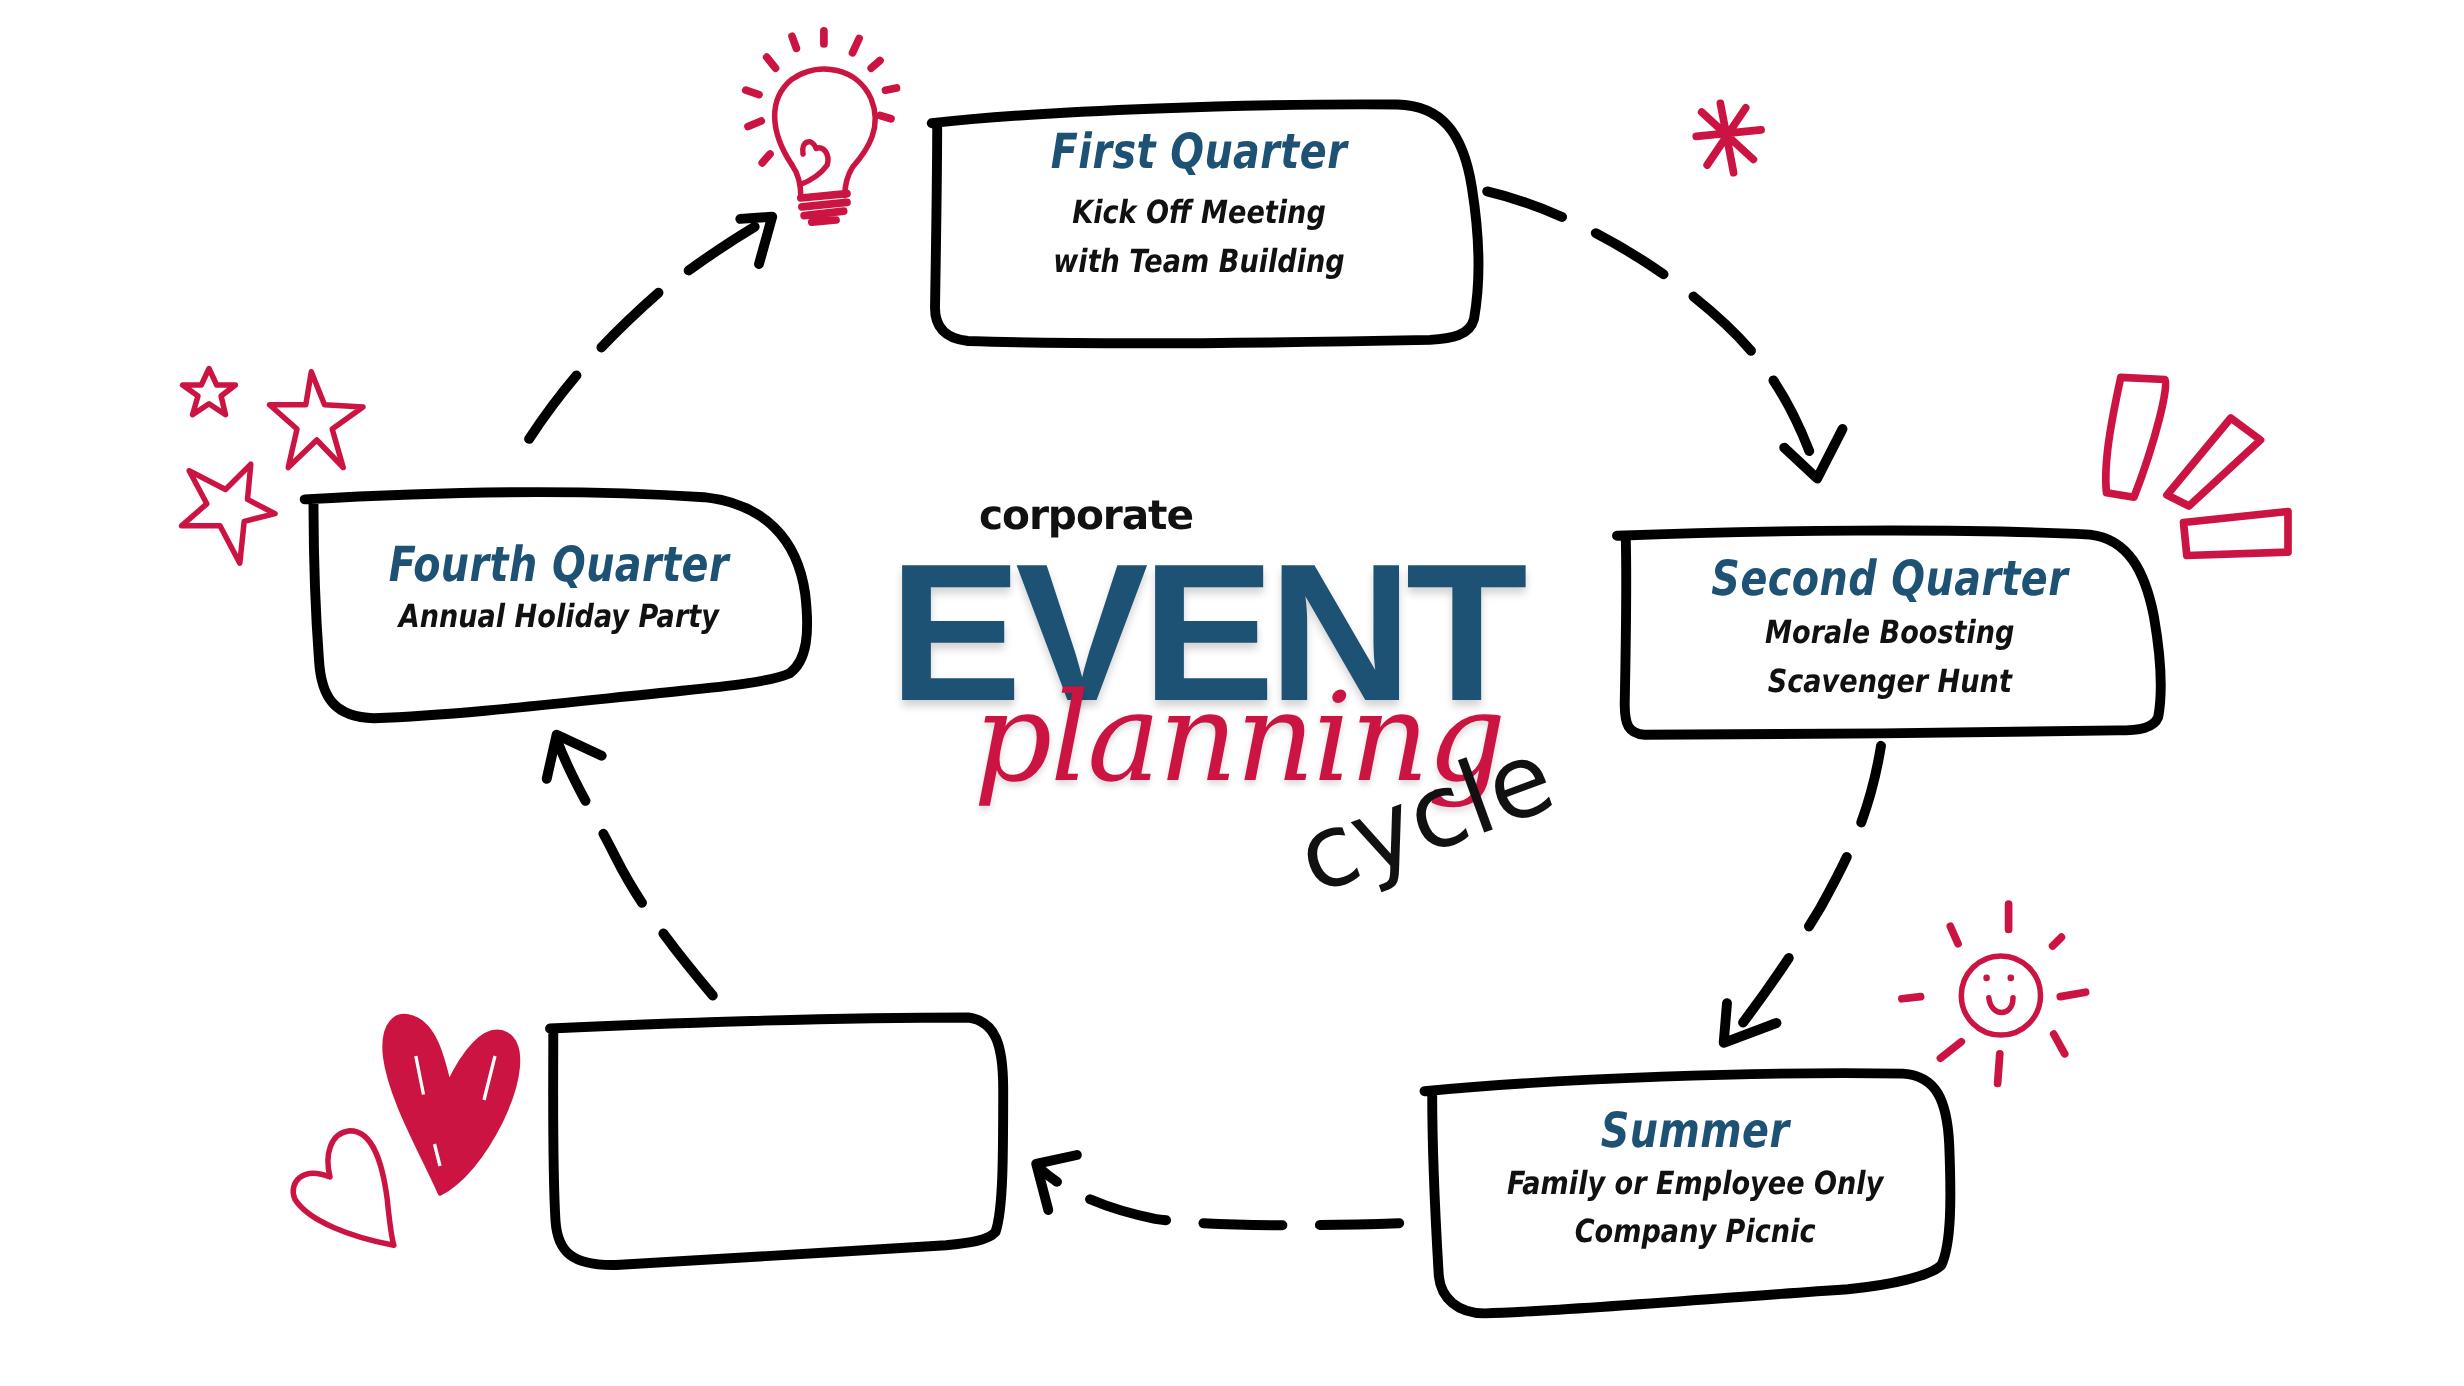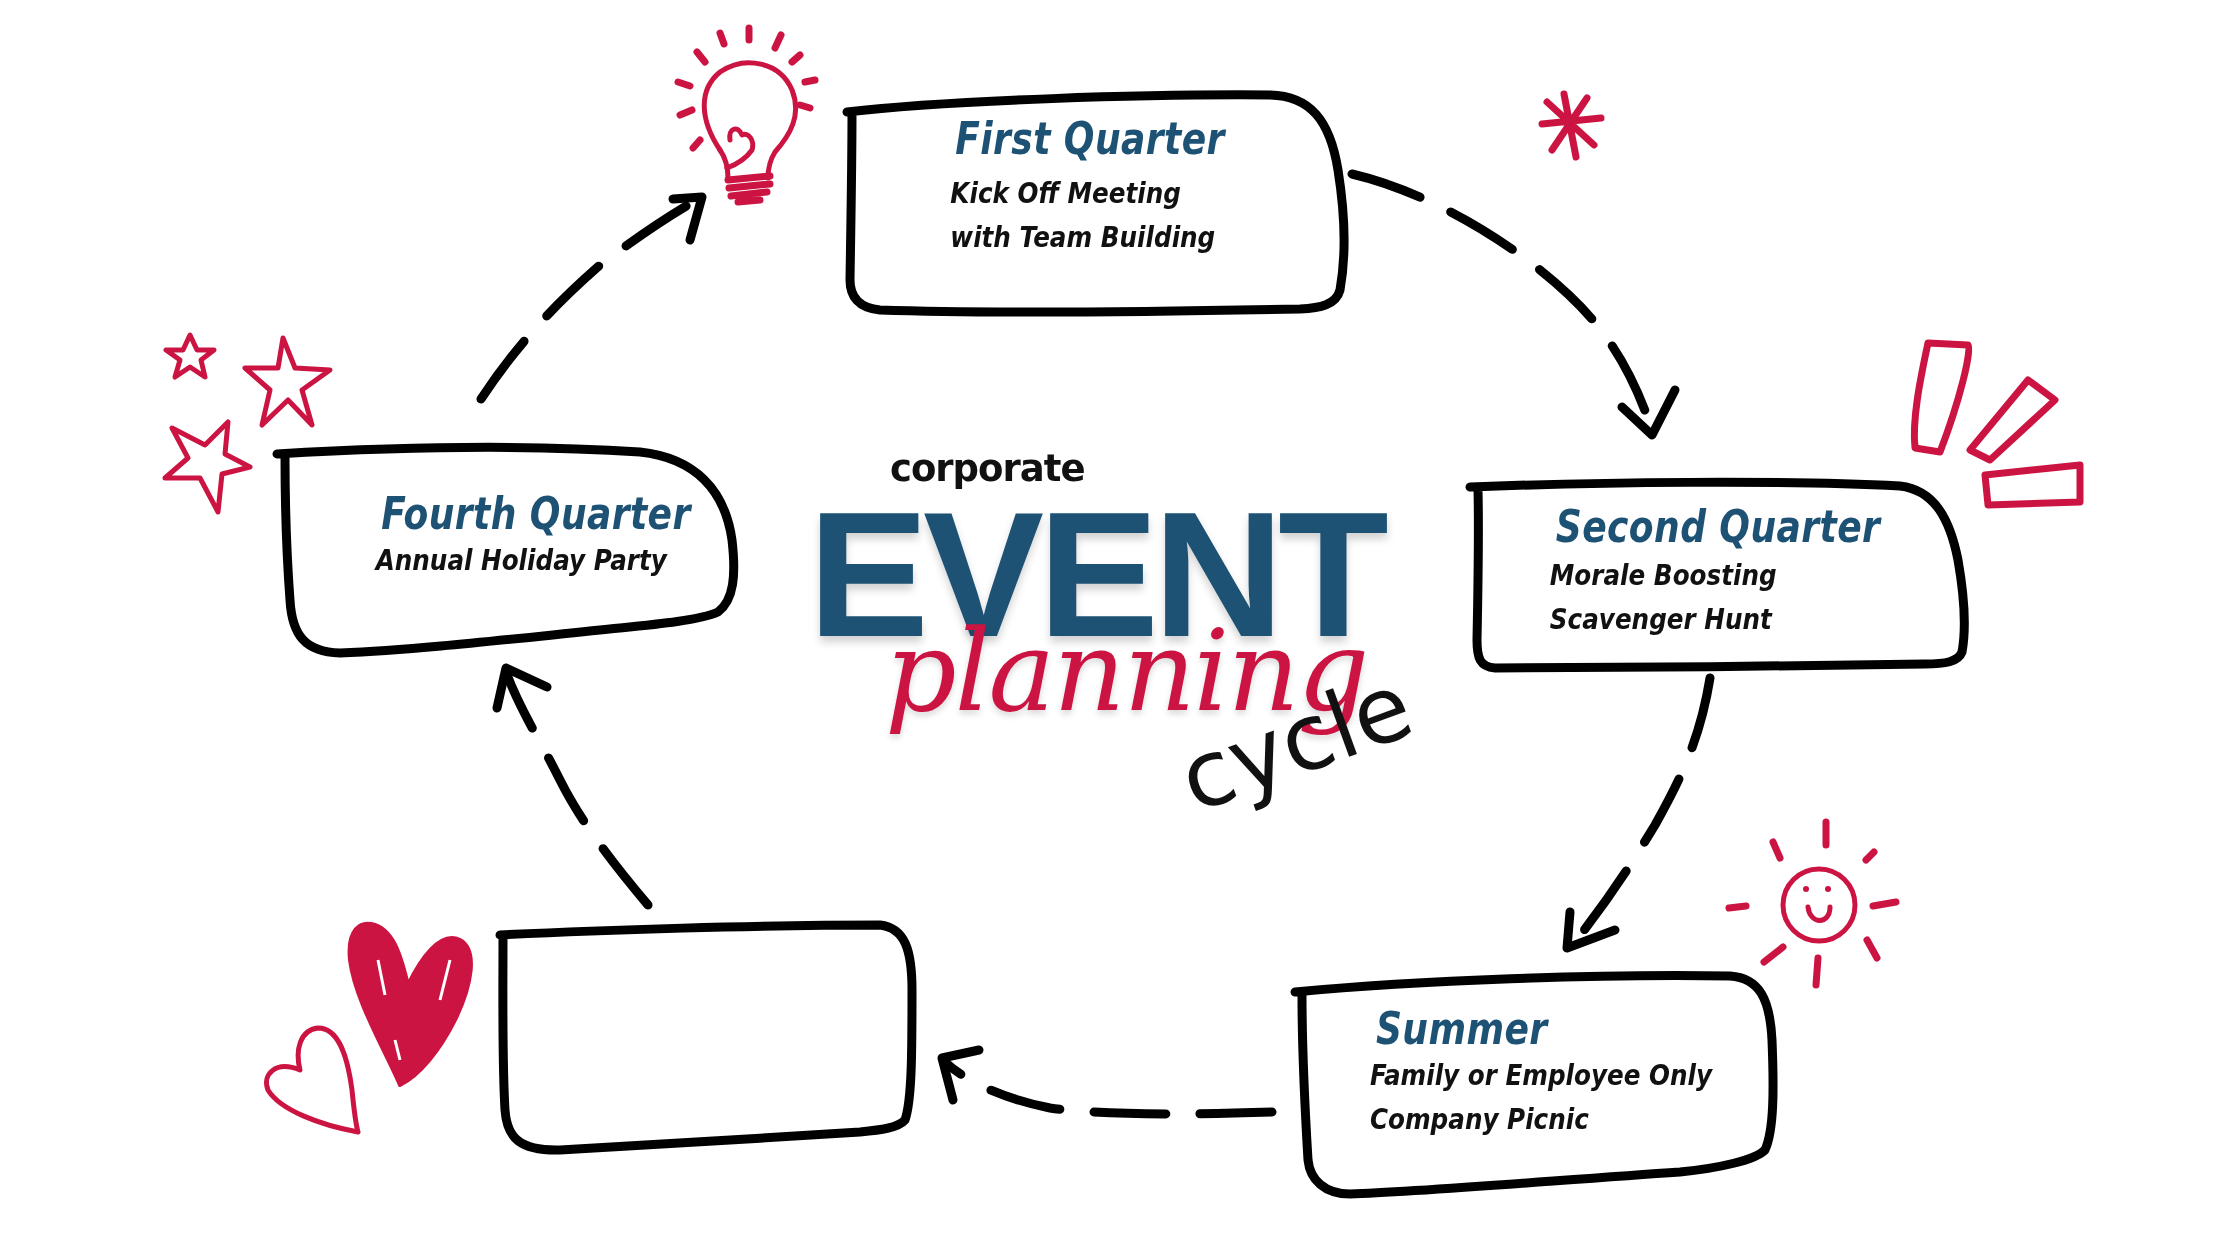--- a/index.html
+++ b/index.html
@@ -5,21 +5,21 @@
   html, body { margin: 0; padding: 0; background: #ffffff; }
   #canvas { position: relative; width: 2240px; height: 1260px; overflow: hidden; background: #ffffff; }
   svg.layer { position: absolute; left: 0; top: 0; width: 2240px; height: 1260px; }
   .ink { fill: none; stroke: #000; stroke-width: 9; stroke-linecap: round; stroke-linejoin: round; }
   .dash { fill: none; stroke: #000; stroke-width: 9; stroke-linecap: round; stroke-dasharray: 72 34; }
   .head { fill: none; stroke: #000; stroke-width: 9; stroke-linecap: round; stroke-linejoin: round; }
   .red { fill: none; stroke: #cc1442; stroke-width: 5; stroke-linecap: round; stroke-linejoin: round; }
   .redthick { fill: none; stroke: #cc1442; stroke-width: 7; stroke-linecap: round; stroke-linejoin: round; }
   .redfill { fill: #cc1442; stroke: #cc1442; stroke-width: 4; stroke-linejoin: round; }
 
-  .box-text { position: absolute; transform: translateX(-50%); white-space: nowrap; }
+  .box-text { position: absolute; text-align: center; transform: translateX(-50%); white-space: nowrap; }
   .box-title { font-family: "DejaVu Sans", sans-serif; font-weight: bold; font-style: oblique; color: #1e5275; font-size: 44px; letter-spacing: 0.5px; line-height: 1.1; transform: scaleX(0.82); transform-origin: center; display: block; }
   .box-sub { font-family: "DejaVu Sans", sans-serif; font-weight: bold; font-style: oblique; color: #111; font-size: 29px; line-height: 44px; display: block; transform: scaleX(0.85); transform-origin: center; }
 
   .t-corporate { position: absolute; left: 890px; top: 447px; font-family: "DejaVu Sans", sans-serif; font-weight: bold; font-size: 37px; color: #111; letter-spacing: -1px; }
   .t-event { position: absolute; left: 808px; top: 486px; font-family: "Liberation Sans", sans-serif; font-weight: bold; font-size: 178px; color: #1e5275; letter-spacing: -6px; line-height: 1; text-shadow: 0 6px 8px rgba(0,0,0,0.18); transform: scaleX(1.02); transform-origin: left; }
   .t-planning { position: absolute; left: 885px; top: 615px; font-family: "DejaVu Serif", serif; font-style: italic; font-size: 112px; color: #cc1442; letter-spacing: -2px; line-height: 1; text-shadow: 0 4px 6px rgba(0,0,0,0.15); }
   .t-cycle { position: absolute; left: 1200px; top: 735px; font-family: "DejaVu Sans", sans-serif; font-size: 92px; color: #111; line-height: 1; transform: rotate(-20deg); transform-origin: left bottom; }
 </style>
 </head>
 <body>
@@ -109,18 +109,18 @@
     <span class="box-sub">Scavenger Hunt</span>
   </div>
 
   <div class="box-text" style="left:1541px; top:1005px;">
     <span class="box-title">Summer</span>
     <span class="box-sub" style="margin-top:0px;">Family or Employee Only</span>
     <span class="box-sub">Company Picnic</span>
   </div>
 
 
-  <div class="box-text" style="left:536px; top:490px;">
+  <div class="box-text" style="left:508px; top:490px;">
     <span class="box-title">Fourth Quarter</span>
     <span class="box-sub" style="margin-top:0px;">Annual Holiday Party</span>
   </div>
 
 </div>
 
 </body></html>

